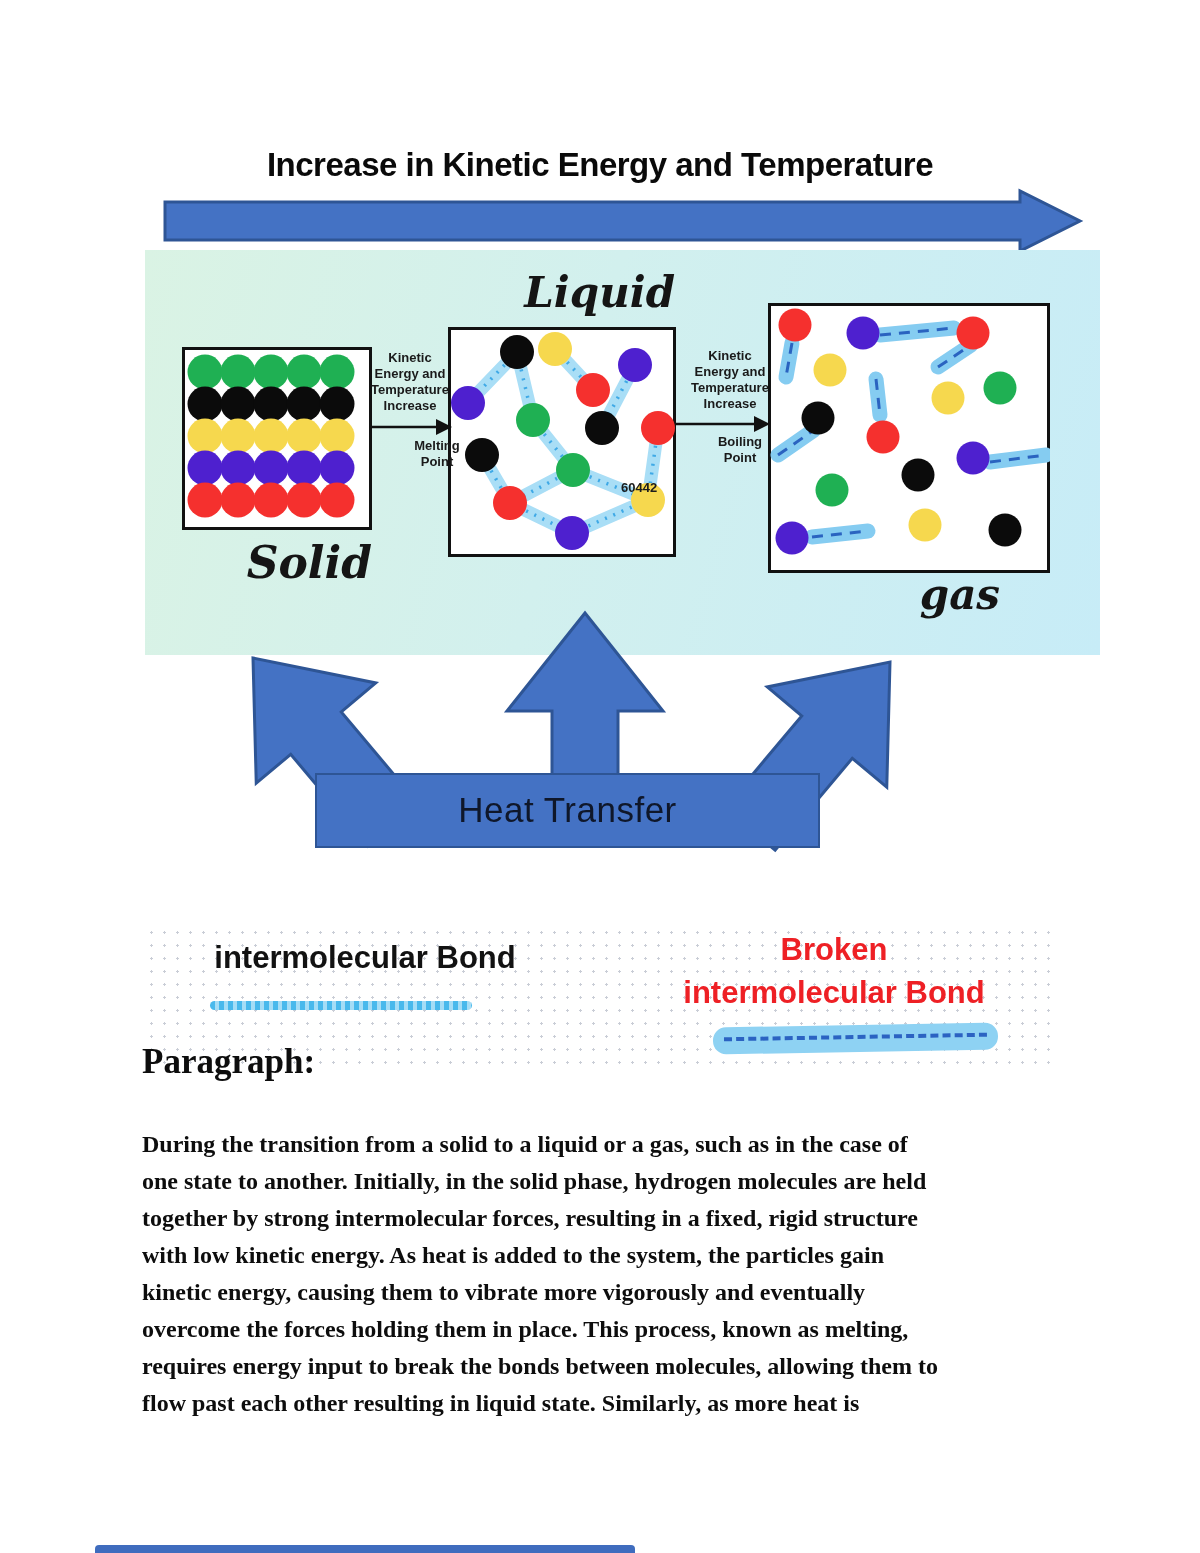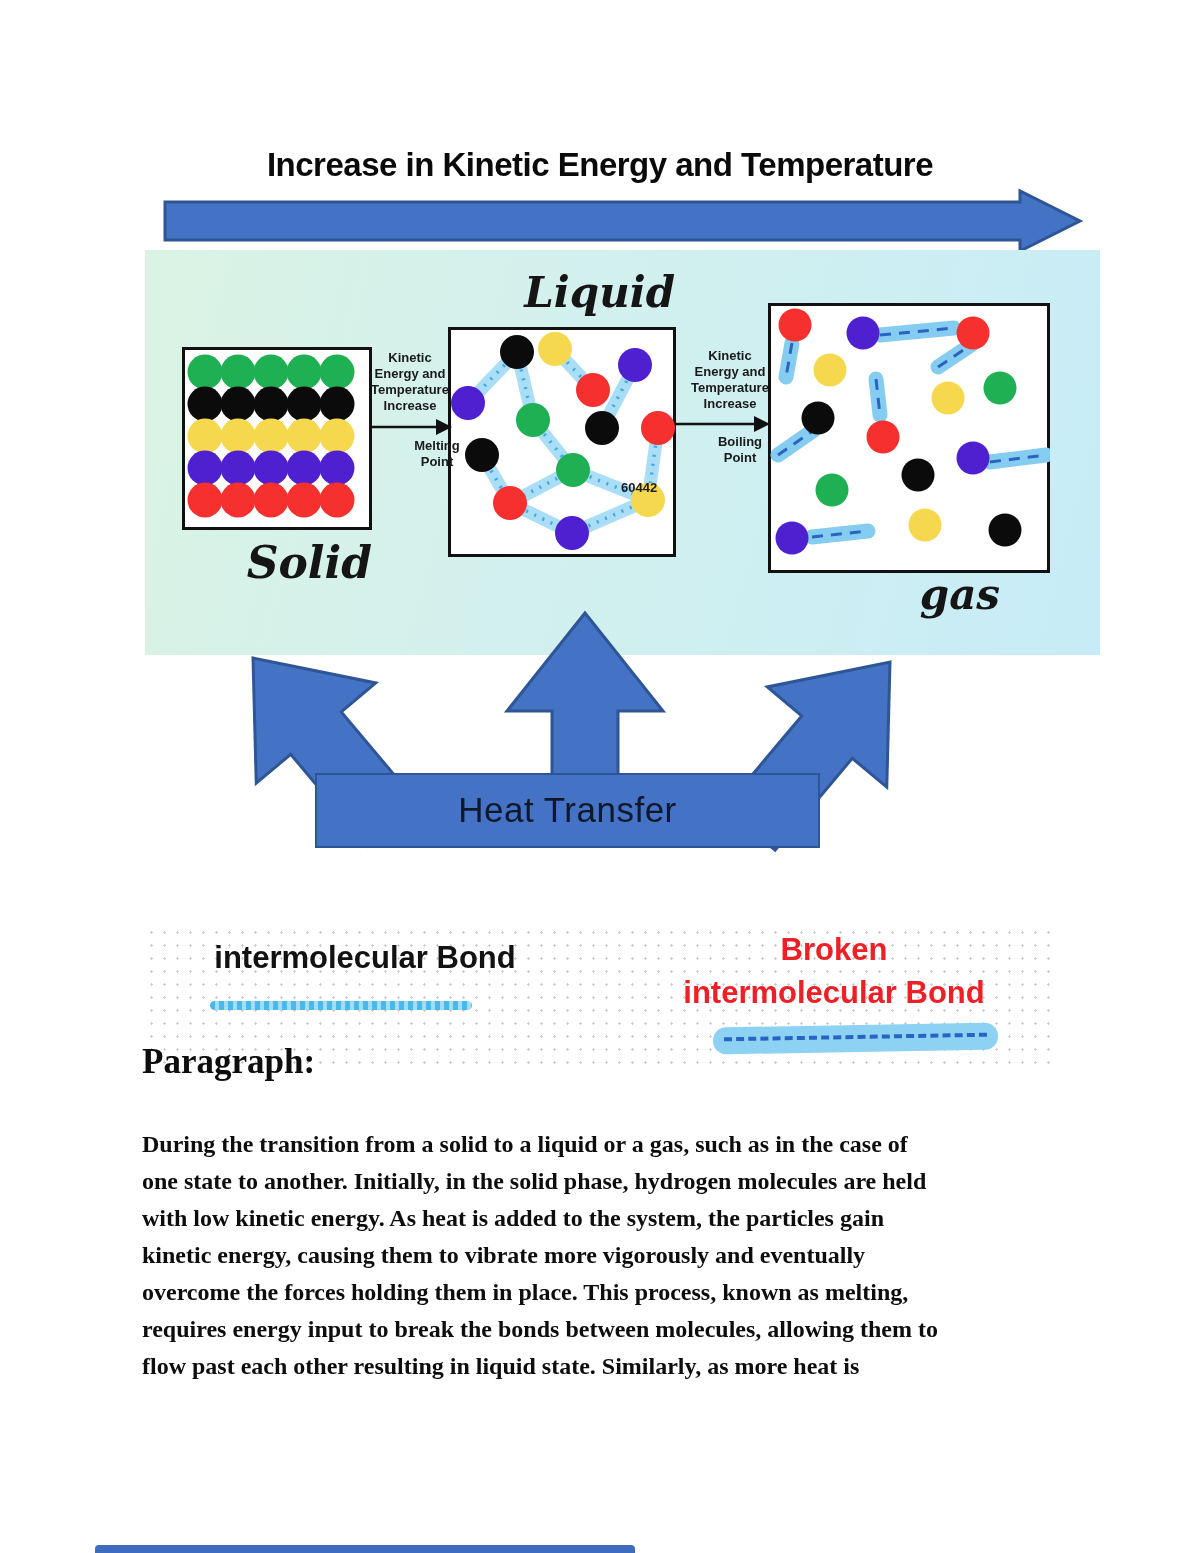--- a/index.html
+++ b/index.html
@@ -236,20 +236,21 @@
     </div>
     <div class="broken-marker">
       <div class="dash"></div>
     </div>
   </div>
 
   <div class="para-heading">Paragraph:</div>
   <div class="para-body">
     <div>During the transition from a solid to a liquid or a gas, such as in the case of</div>
     <div>one state to another. Initially, in the solid phase, hydrogen molecules are held</div>
+    <div>together by strong intermolecular forces, resulting in a fixed, rigid structure</div>
     <div>with low kinetic energy. As heat is added to the system, the particles gain</div>
     <div>kinetic energy, causing them to vibrate more vigorously and eventually</div>
     <div>overcome the forces holding them in place. This process, known as melting,</div>
     <div>requires energy input to break the bonds between molecules, allowing them to</div>
     <div>flow past each other resulting in liquid state. Similarly, as more heat is</div>
   </div>
 
   <div class="bottom-strip"></div>
 </div>
 

